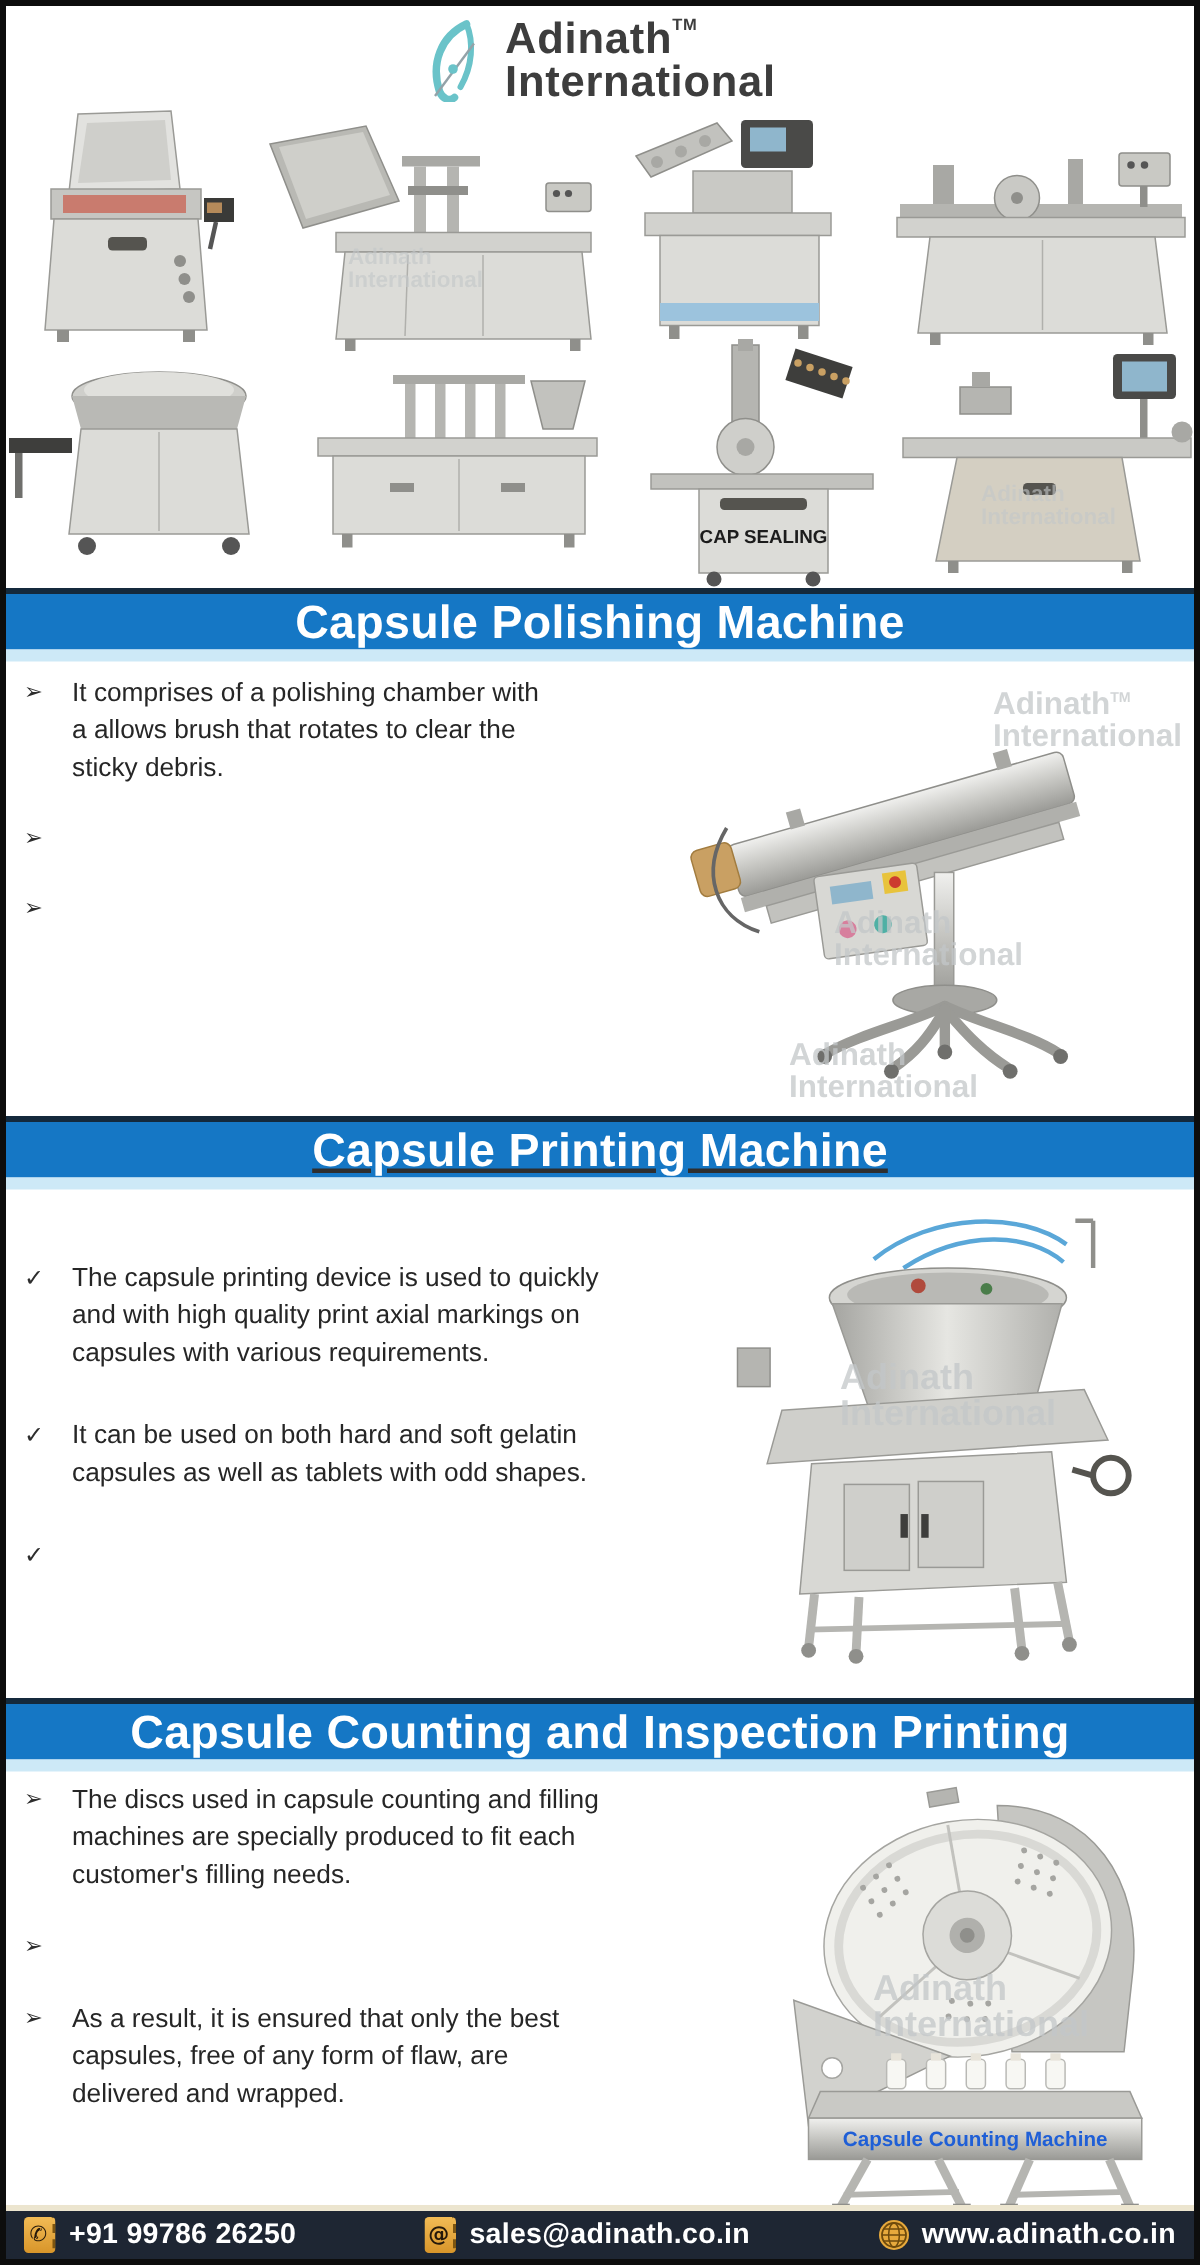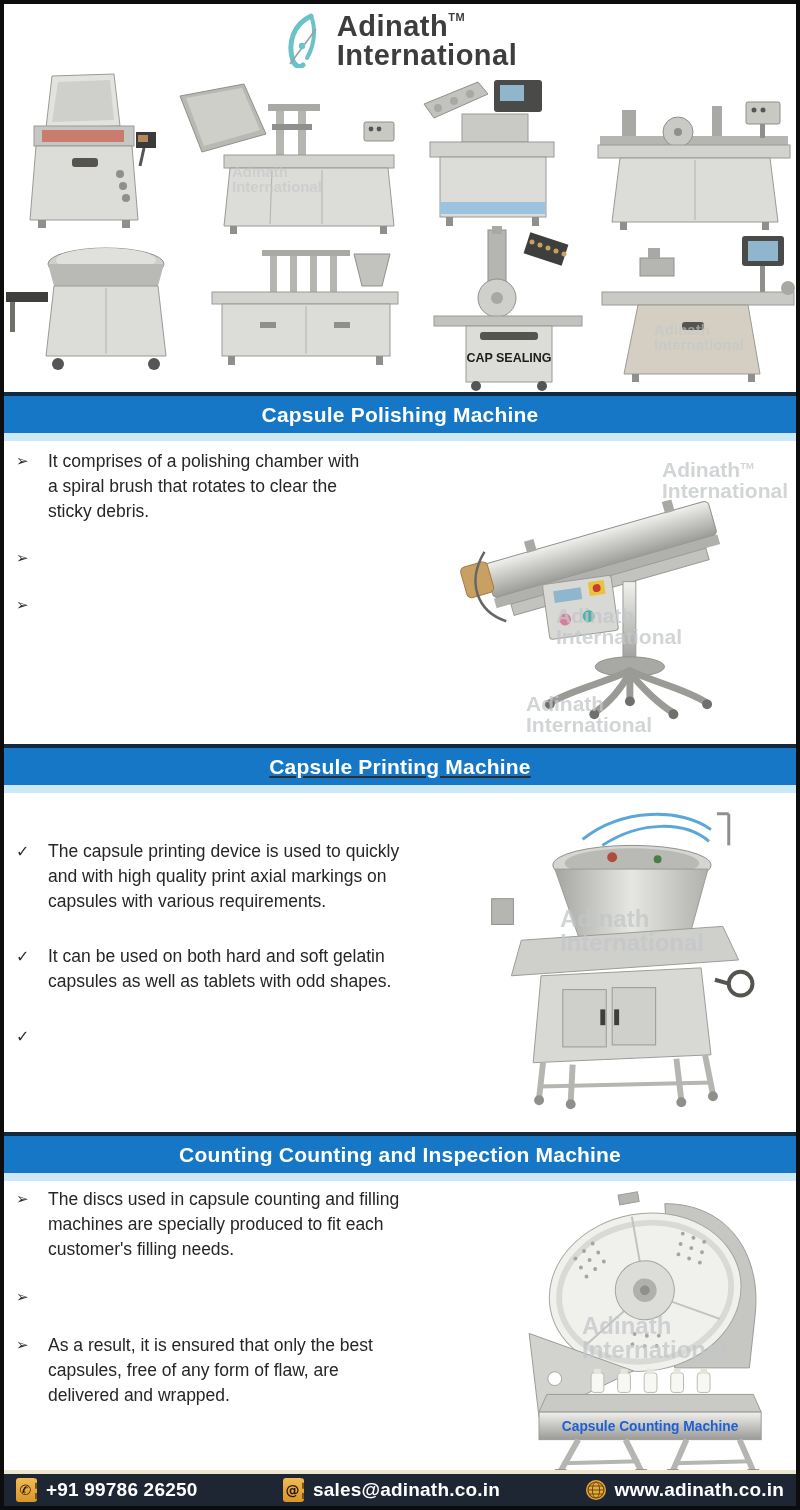--- a/index.html
+++ b/index.html
@@ -20,21 +20,21 @@
   .tile svg{width:100%;height:100%;display:block;}
   
   .wm{position:absolute;font-weight:bold;color:#c3c7c9;opacity:.75;line-height:1.02;pointer-events:none;}
   .wm sup{font-size:.45em;}
   .wm.small{font-size:15px;opacity:.6;}
   .wm.med{font-size:21px;}
   .wm.big{font-size:24px;}
   
   .sec-header{position:absolute;left:0;width:100%;border-top:4px solid #14293c;}
   .sec-header .bar{height:37px;background:#1577c5;display:flex;align-items:center;justify-content:center;}
-  .sec-header .bar .title{color:#ffffff;font-weight:bold;font-size:21px;letter-spacing:.2px;}
+  .sec-header .bar .title{color:#ffffff;font-weight:bold;font-size:31px;letter-spacing:.2px;}
   .sec-header .strip{height:8px;background:#cde9f7;}
   
   .sec-body{position:absolute;left:0;width:100%;}
   .bullets{position:absolute;list-style:none;margin:0;padding:0;}
   .bullets li{display:flex;align-items:flex-start;}
   .marker{flex:0 0 32px;font-family:"DejaVu Sans",sans-serif;font-size:15px;line-height:25px;color:#2e2e2e;padding-left:2px;}
   .marker.check{font-size:16px;}
   .btext{white-space:pre-line;font-size:17.5px;line-height:25px;color:#262626;}
   .sec-img{position:absolute;}
   .sec-img svg{width:100%;height:100%;display:block;}
@@ -230,21 +230,21 @@
         <span class="title">Capsule Polishing Machine</span>
       </div>
     <div class="strip"></div>
   </div>
 
   <div class="sec-body" style="top:437px;height:303px;">
     <ul class="bullets" style="left:10px;top:8px;width:415px;">
       <li style="margin-bottom:22px;">
         <span class="marker">➢</span>
         <span class="btext">It comprises of a polishing chamber with
-a spiral brush that rotates to clear the
+a allows brush that rotates to clear the
 sticky debris.</span>
       </li>
       <li style="margin-bottom:22px;">
         <span class="marker">➢</span>
       </li>
       <li>
         <span class="marker">➢</span>
       </li>
     </ul>
     <div class="sec-img" style="left:442px;top:12px;width:348px;height:282px;">
@@ -372,21 +372,21 @@
       </svg>
       <div class="wm big" style="left:96px;top:108px;">
         <div><span>Adinath</span></div>
           <div>International</div>
       </div>
     </div>
   </div>
 
   <div class="sec-header" style="top:1128px;">
     <div class="bar">
-        <span class="title">Counting Counting and Inspection Machine</span>
+        <span class="title">Capsule Counting and Inspection Printing</span>
       </div>
     <div class="strip"></div>
   </div>
 
   <div class="sec-body" style="top:1177px;height:297px;">
     <ul class="bullets" style="left:10px;top:6px;width:455px;">
       <li style="margin-bottom:23px;">
         <span class="marker">➢</span>
         <span class="btext">The discs used in capsule counting and filling
 machines are specially produced to fit each

